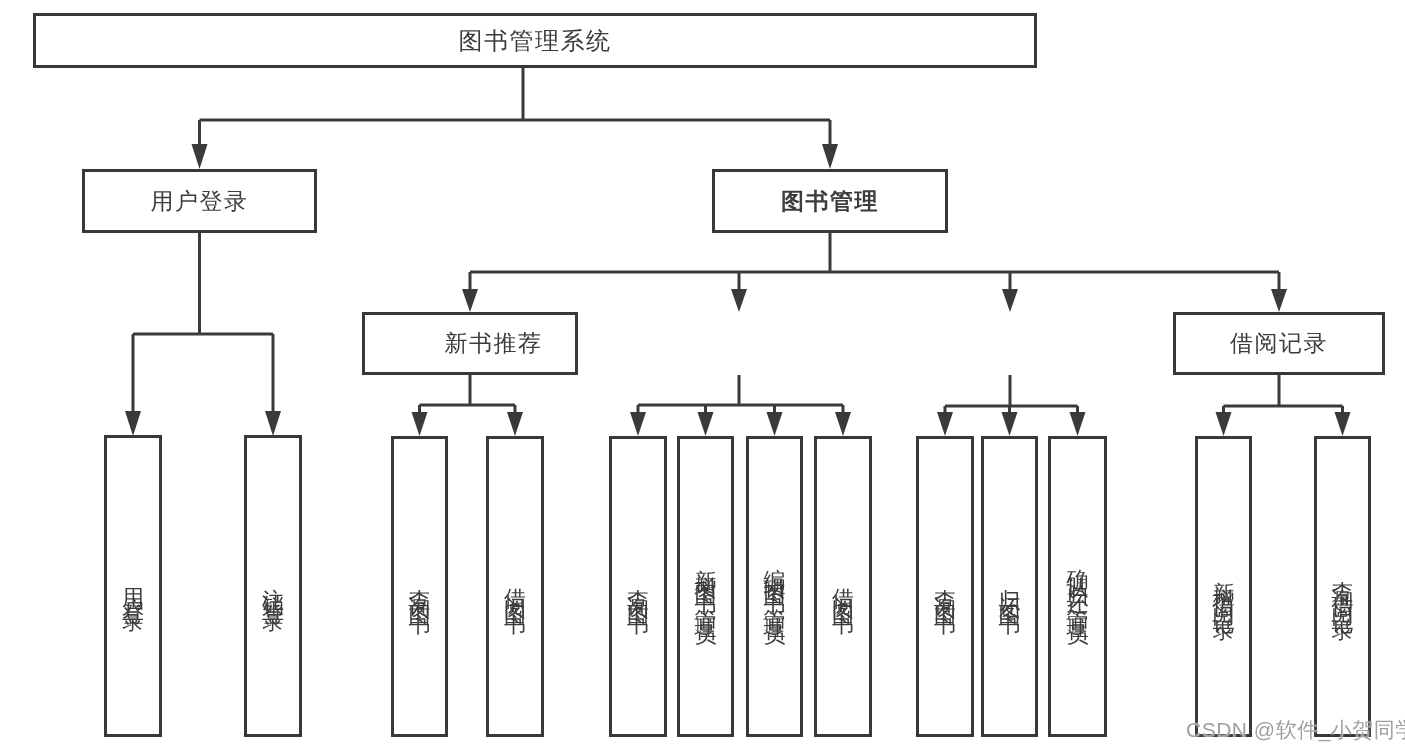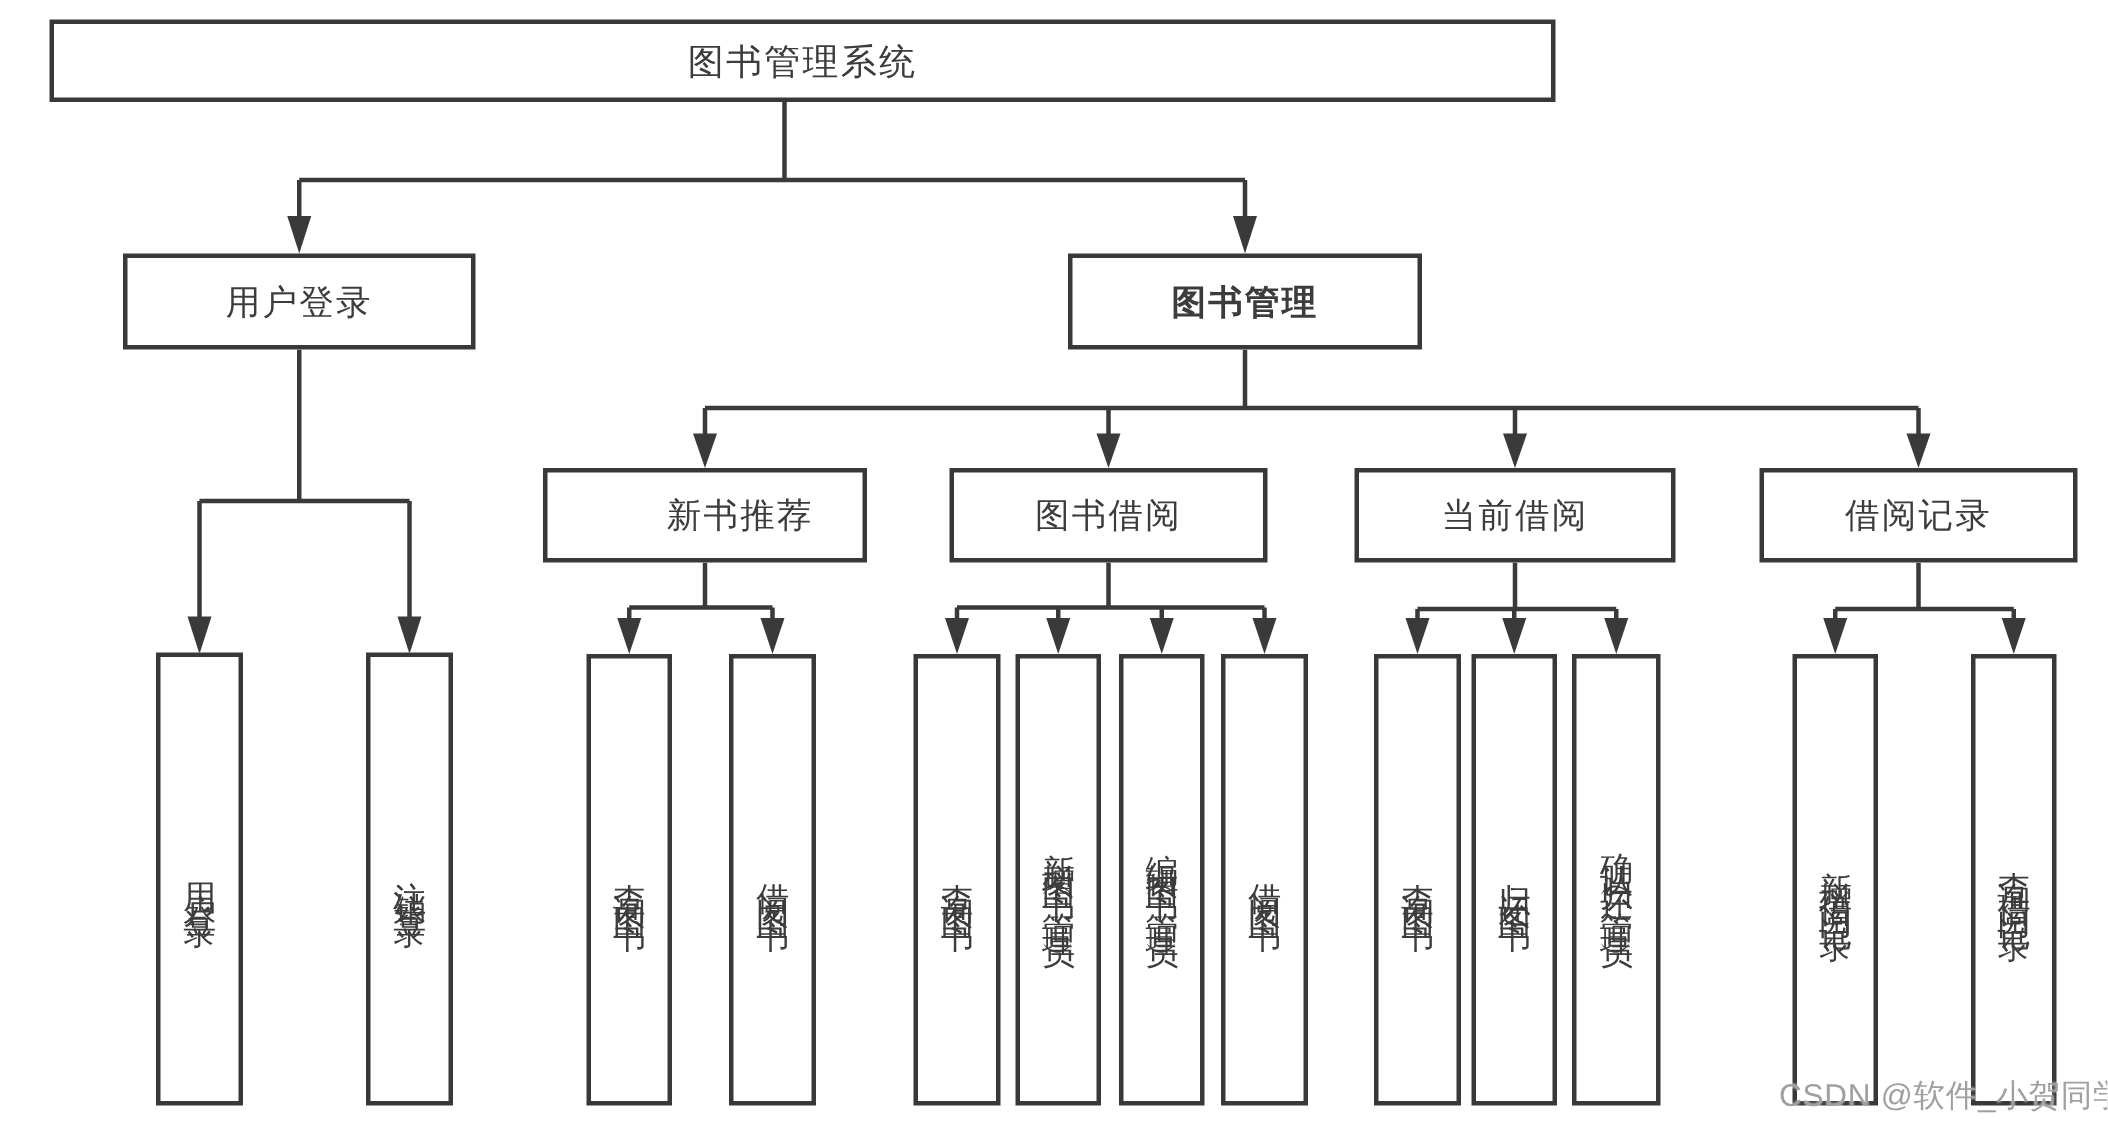--- a/index.html
+++ b/index.html
@@ -125,26 +125,20 @@
   <div class="box hbox" style="left:82px; top:169px; width:235px; height:64px;">
     <span>用户登录</span>
   </div>
   <div class="box hbox" style="left:712px; top:169px; width:236px; height:64px;font-weight:bold;">
     <span>图书管理</span>
   </div>
 
   <div class="box hbox" style="left:362px; top:312px; width:216px; height:63px;padding-left:47px;">
     <span>新书推荐</span>
   </div>
-  <div class="box hbox" style="left:633px; top:312px; width:212px; height:63px;">
-    <span>图书借阅</span>
-  </div>
-  <div class="box hbox" style="left:903px; top:312px; width:214px; height:63px;">
-    <span>当前借阅</span>
-  </div>
   <div class="box hbox" style="left:1173px; top:312px; width:212px; height:63px;">
     <span>借阅记录</span>
   </div>
 
   <div class="box vbox" style="left:104px; top:435px; width:58px; height:302px;">
     <span class="vtext">用户登录</span>
   </div>
   <div class="box vbox" style="left:244px; top:435px; width:58px; height:302px;">
     <span class="vtext">注销登录</span>
   </div>

